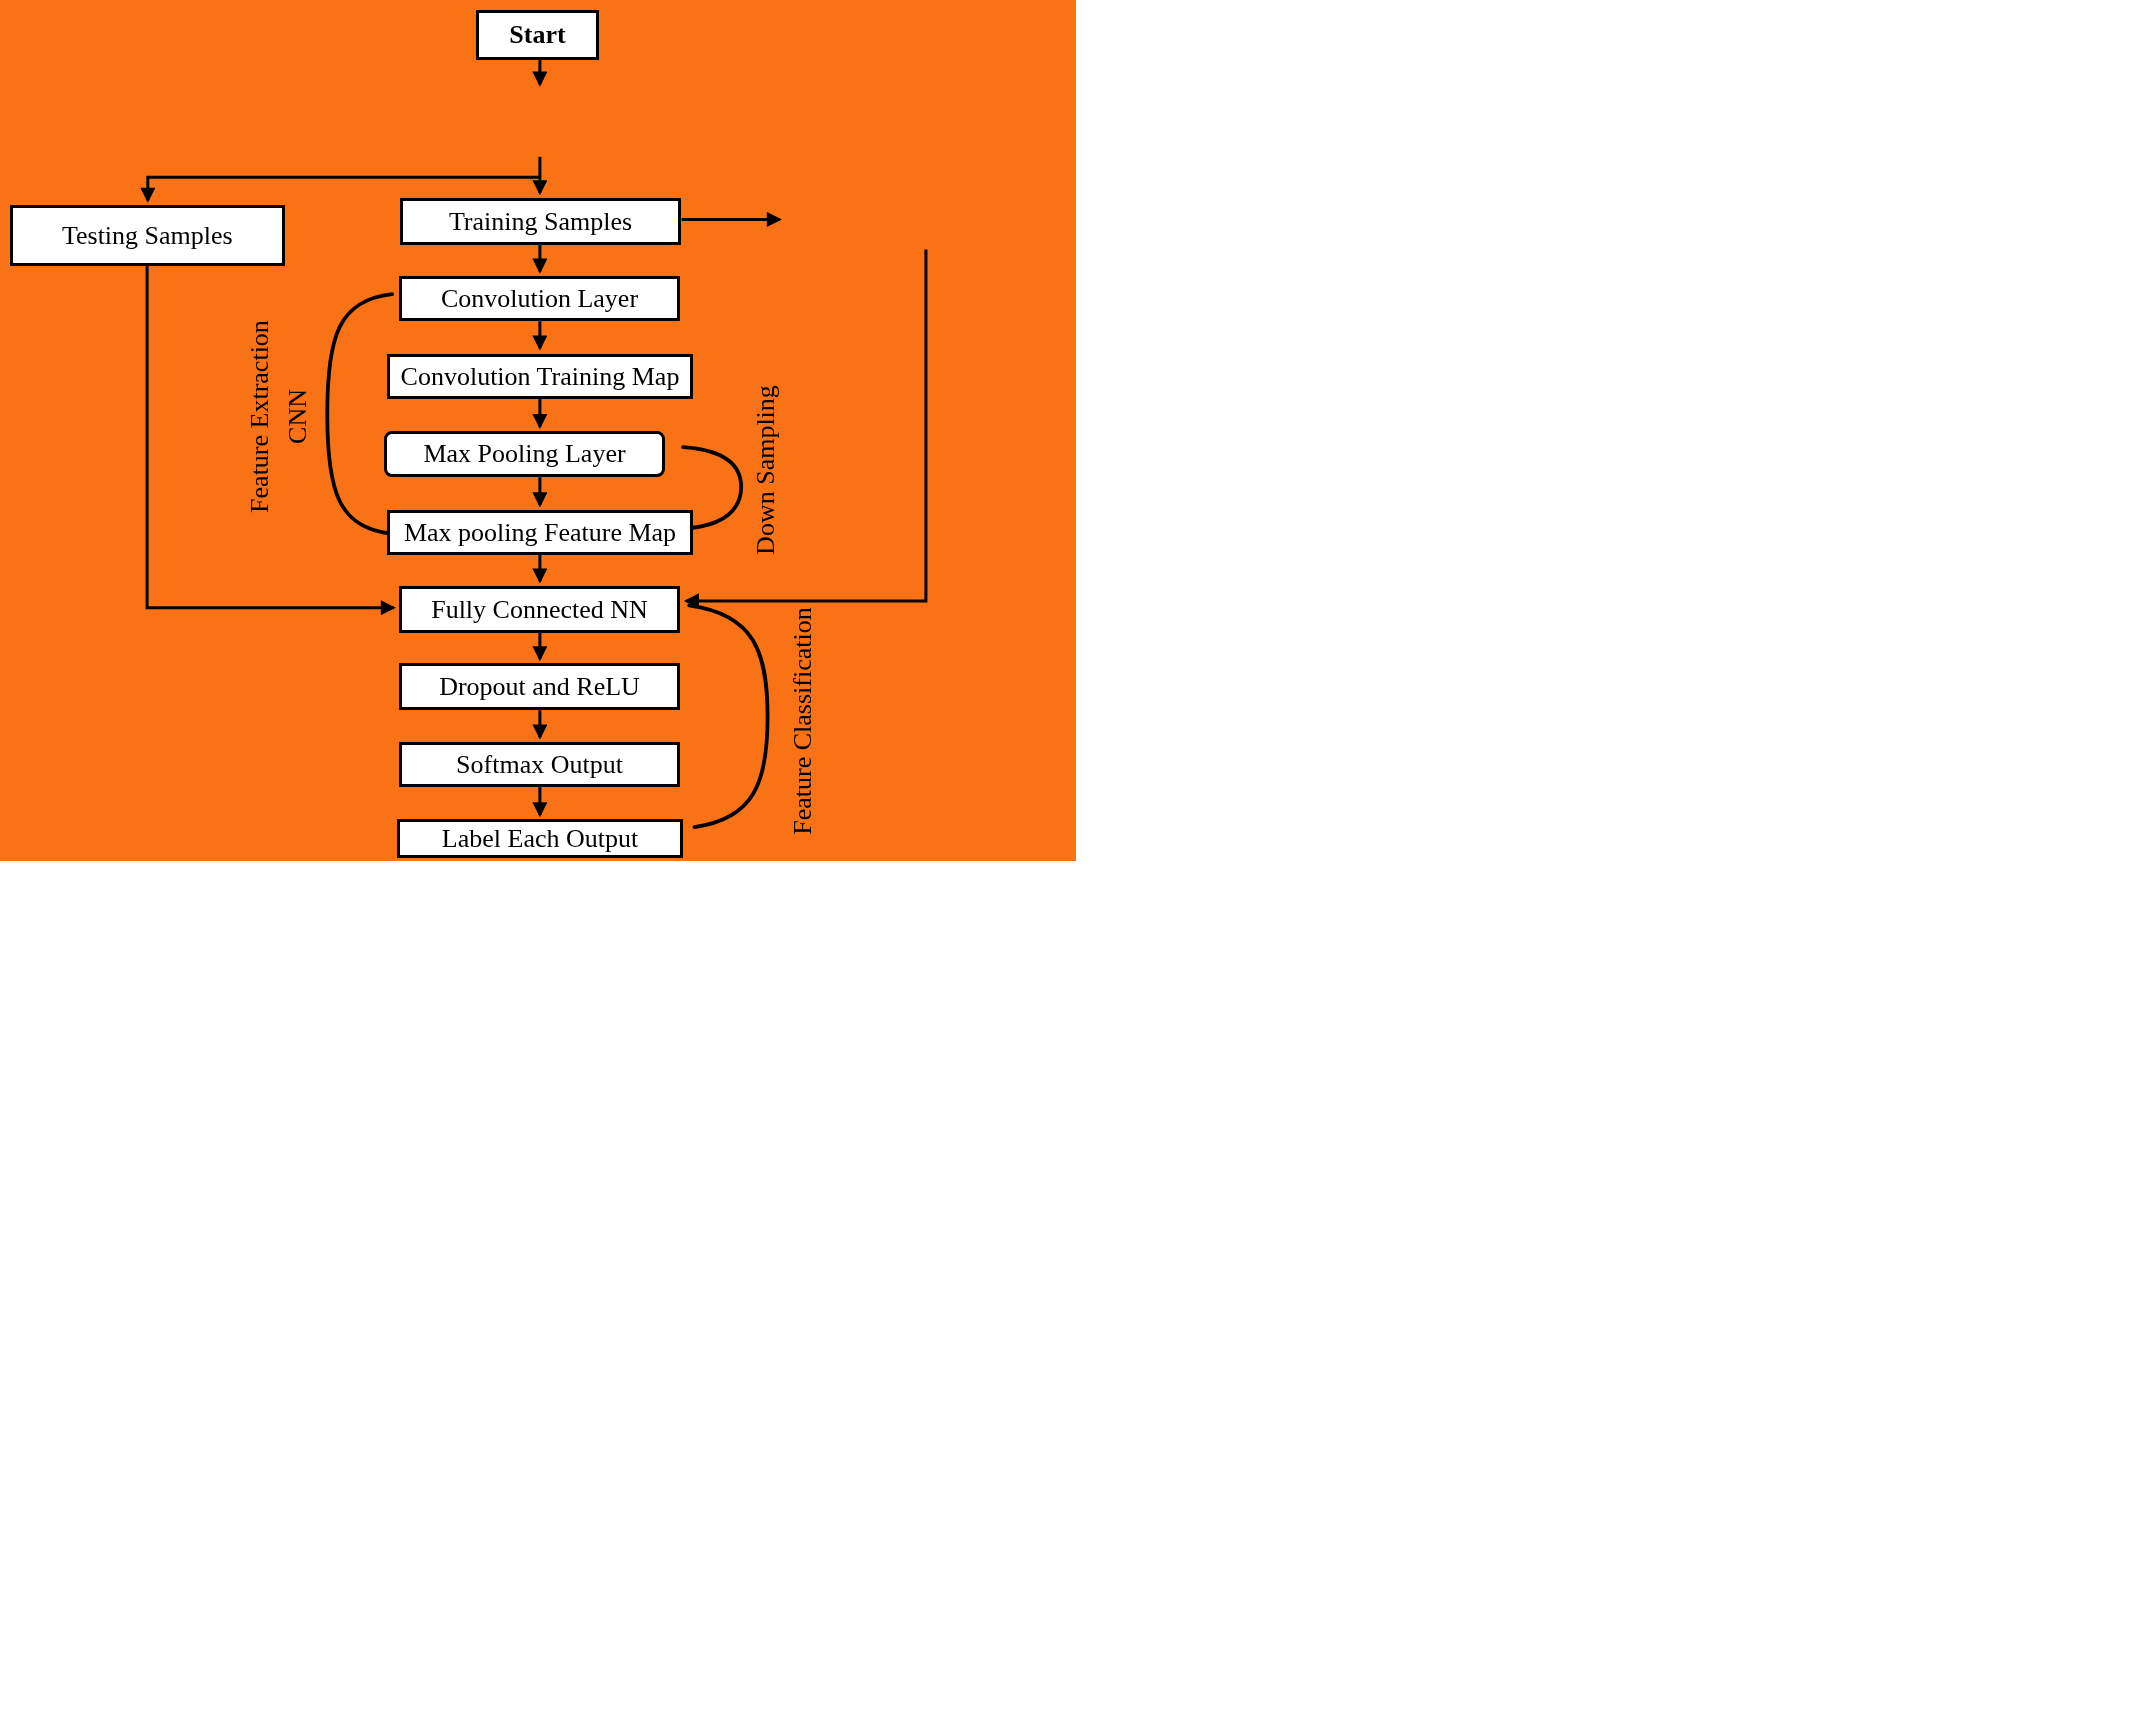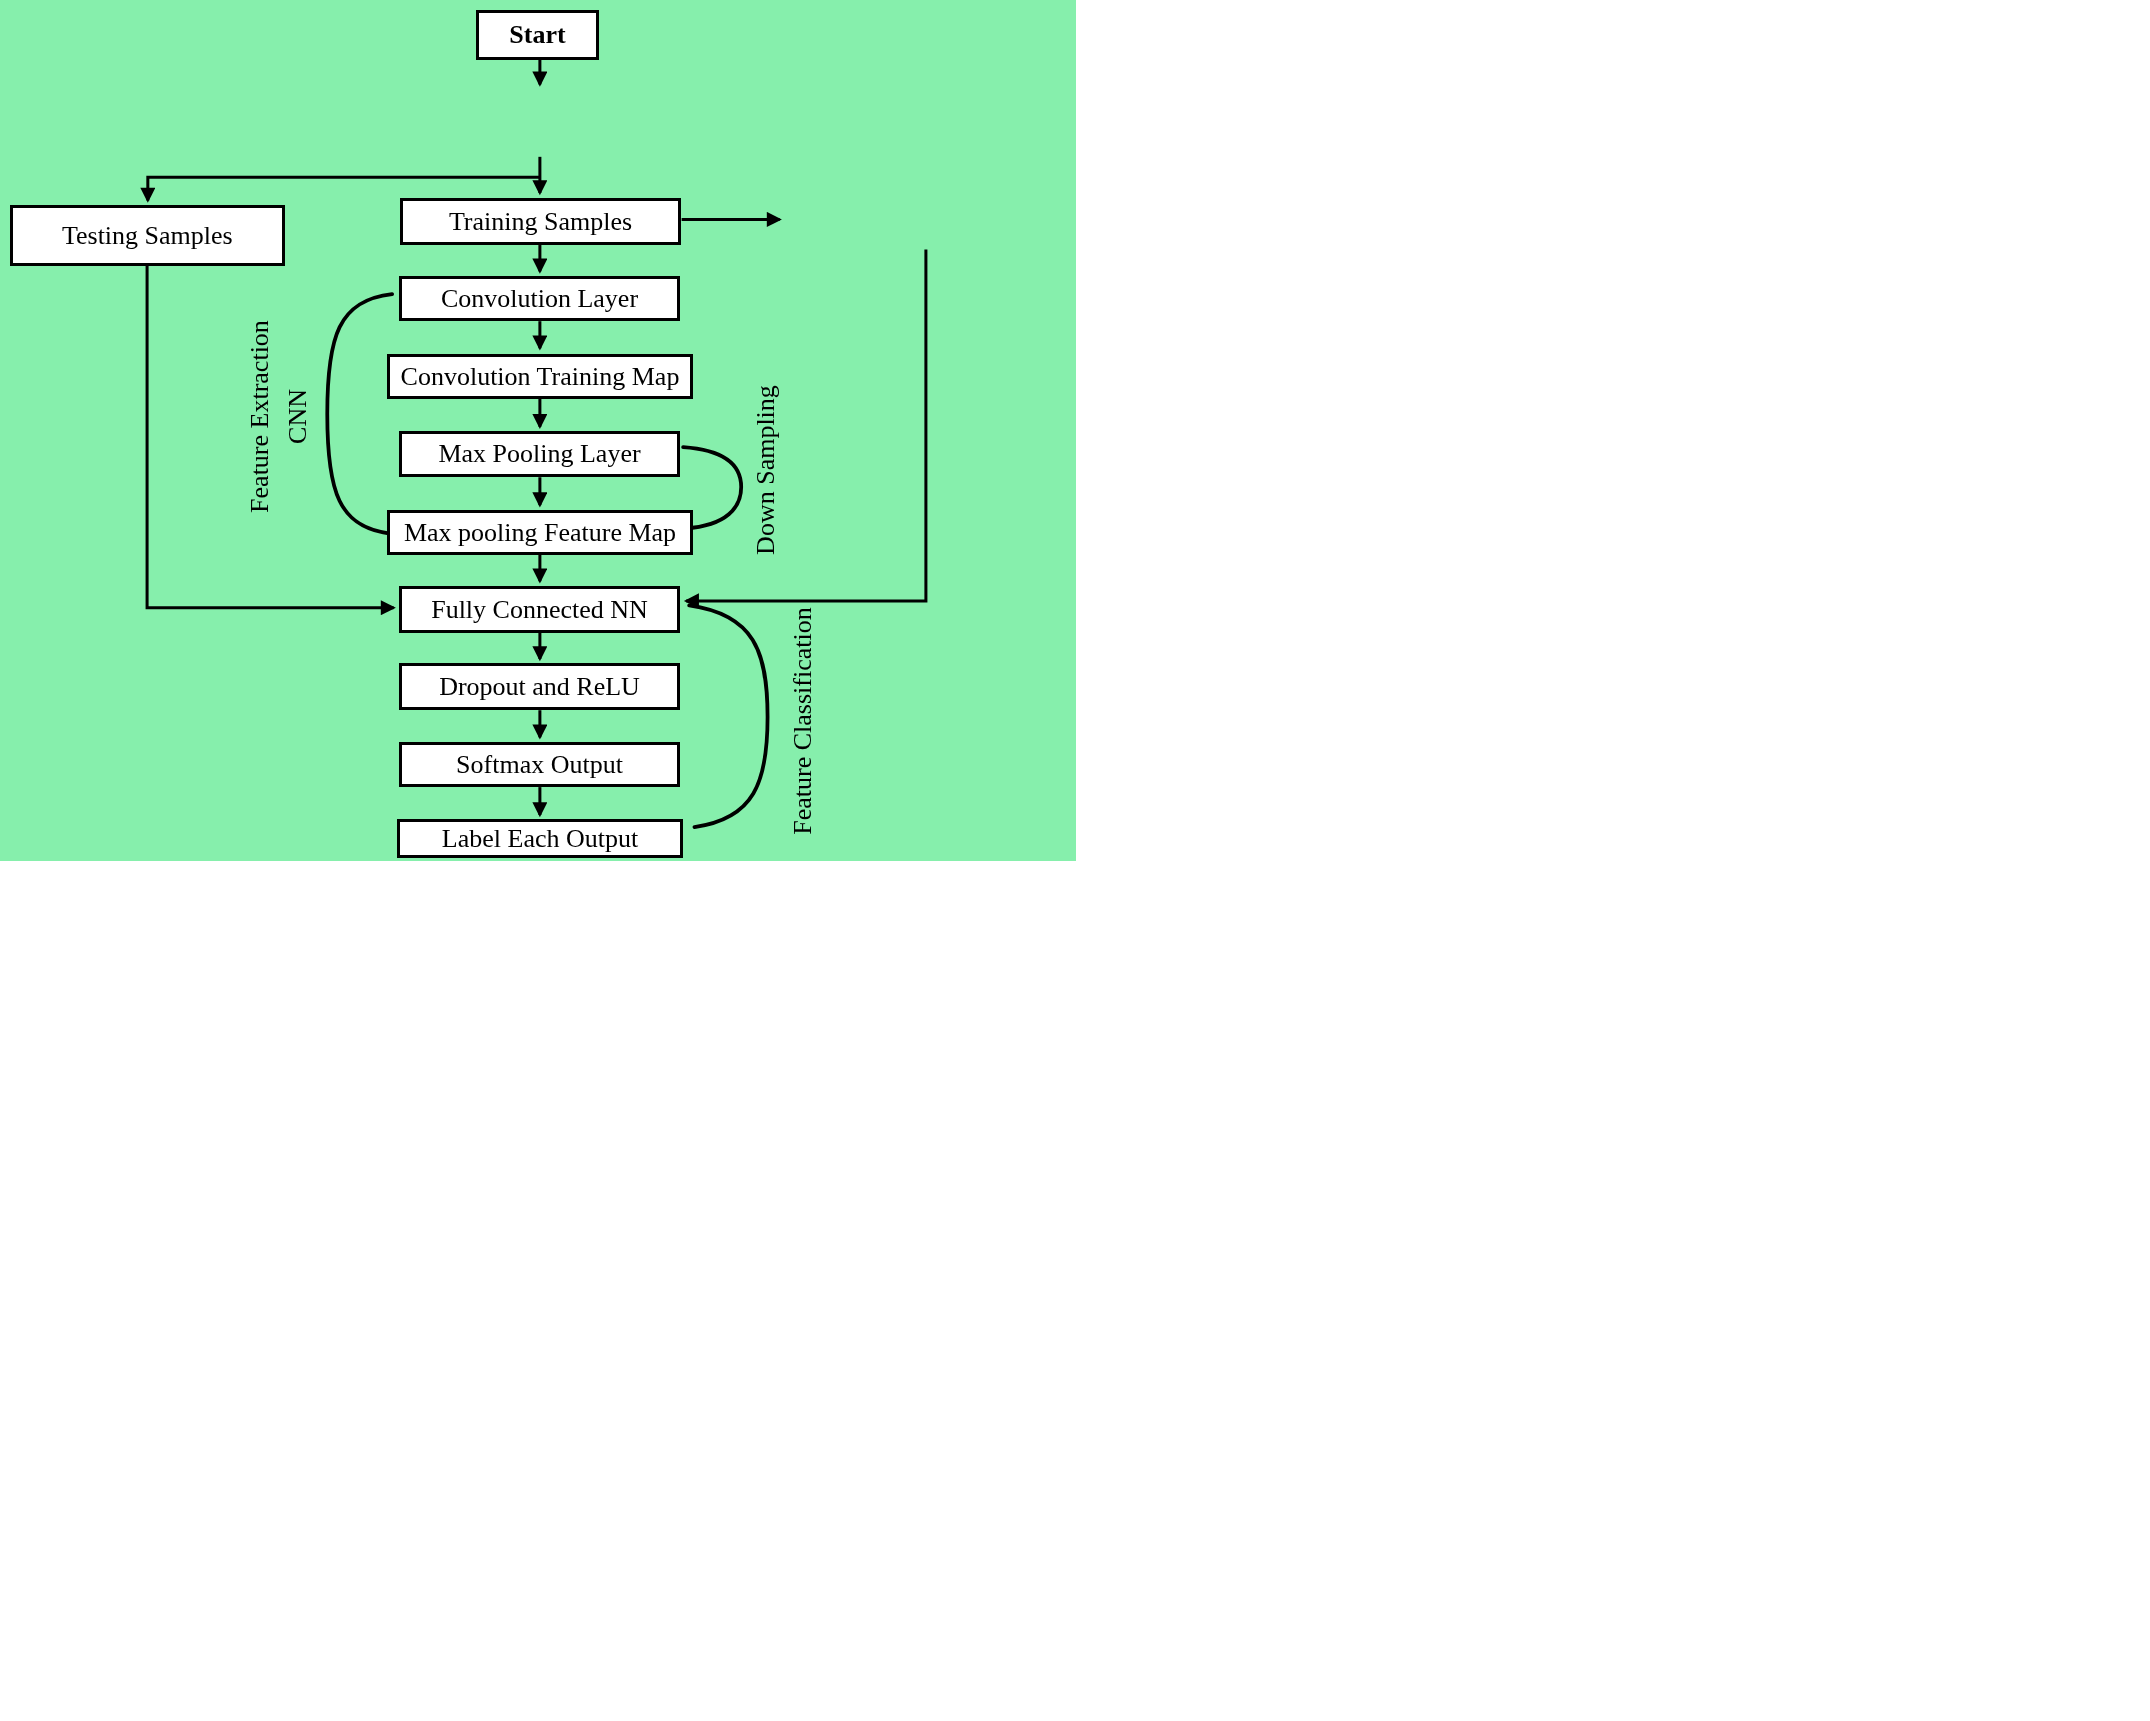--- a/index.html
+++ b/index.html
@@ -4,21 +4,21 @@
 <style>
   html, body {
     margin: 0;
     padding: 0;
     background: #ffffff;
   }
   .figure {
     position: relative;
     width: 1076px;
     height: 861px;
-    background: #86efac;
+    background: #f97316;
     font-family: "Liberation Serif", "DejaVu Serif", serif;
     color: #000000;
     overflow: hidden;
   }
   .connectors {
     position: absolute;
     left: 0; top: 0;
     width: 100%; height: 100%;
   }
   .connectors path {
@@ -44,21 +44,21 @@
     line-height: 1.22;
     white-space: nowrap;
   }
   .n-start     { left: 476px;  top: 9.8px;   width: 123px; height: 50px; font-weight: bold; }
   .n-preproc   { left: 388px;  top: 89px;  width: 304px; height: 68px; }
   .n-testing   { left: 9.8px;   top: 205px;  width: 275px; height: 61px; }
   .n-training  { left: 400px;  top: 198px;  width: 281px; height: 47px; }
   .n-featextr  { left: 785px; top: 184px;  width: 282px; height: 66px; }
   .n-conv      { left: 399px;  top: 276px;  width: 281px; height: 45px; }
   .n-convfm    { left: 387px;  top: 354px;  width: 306px; height: 45px; }
-  .n-maxpool   { left: 399px;  top: 431px;  width: 281px; height: 46px; }
+  .n-maxpool   { left: 384px;  top: 431px;  width: 281px; height: 46px; border-radius: 8px; }
   .n-maxpoolfm { left: 387px;  top: 510px;  width: 306px; height: 45px; justify-content: center; }
   .n-fc        { left: 399px;  top: 586px;  width: 281px; height: 47px; }
   .n-dropout   { left: 399px;  top: 663px;  width: 281px; height: 47px; }
   .n-softmax   { left: 399px;  top: 742px;  width: 281px; height: 45px; }
   .n-label     { left: 397px;  top: 819px; width: 286px; height: 39px; }
   .rot-label {
     position: absolute;
     text-align: center;
     font-size: 26px;
     transform: rotate(-90deg);

